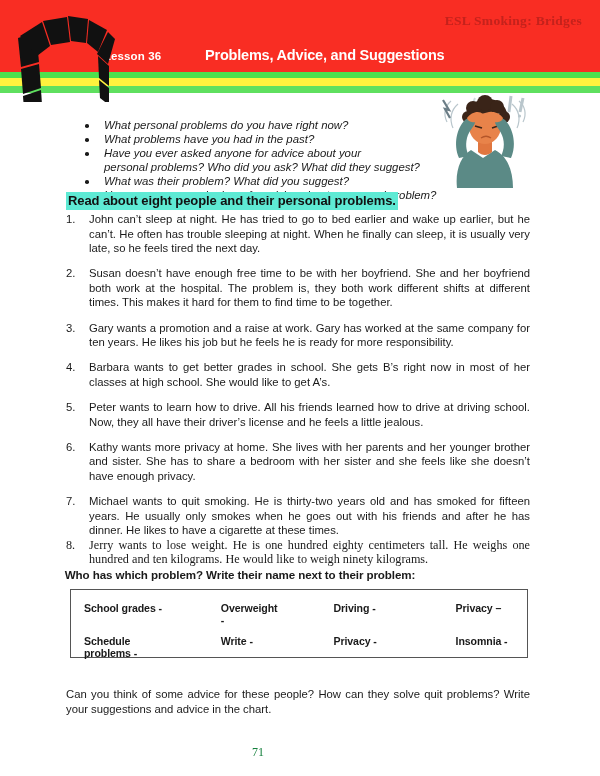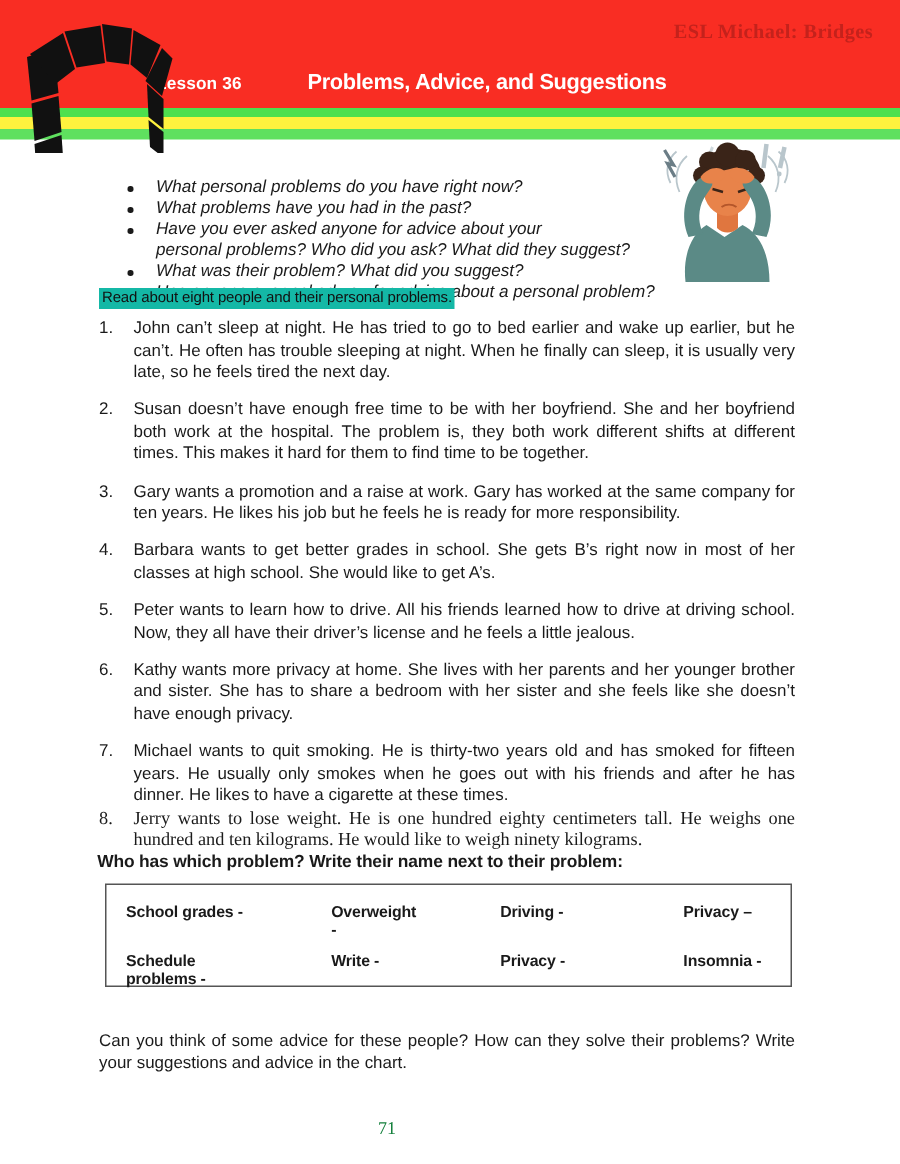--- a/index.html
+++ b/index.html
@@ -108,23 +108,23 @@
   .illustration {
     position: absolute;
     left: 437px; top: 92px;
     width: 112px; height: 98px;
   }
 
   
   .read-heading {
     position: absolute;
     left: 66px; top: 192px;
-    font-size: 10px;
-    font-weight: normal;
-    background: #14b8a6;
+    font-size: 13px;
+    font-weight: bold;
+    background: #5eead4;
     padding: 1px 2px 1.5px 2px;
     color: #111;
     letter-spacing: -0.1px;
   }
 
   
   .stories {
     position: absolute;
     left: 66px; top: 212px;
     width: 464px;
@@ -212,21 +212,21 @@
   }
 </style>
 </head>
 <body>
 
 <div class="header-band"></div>
 <div class="stripe-green-top"></div>
 <div class="stripe-yellow"></div>
 <div class="stripe-green-bottom"></div>
 
-<div class="brand-line">ESL Michael: Bridges</div>
+<div class="brand-line">ESL Smoking: Bridges</div>
 <div class="lesson-label">Lesson 36</div>
 <div class="lesson-title">Problems, Advice, and Suggestions</div>
 
 <div class="arch-logo">
   <svg width="106" height="90" viewBox="0 0 106 90" xmlns="http://www.w3.org/2000/svg">
 
     <polygon points="6,26 24,20 27,50 9,55" fill="#111111"></polygon>
     <polygon points="9,57 27,52 29,76 11,82" fill="#111111"></polygon>
     <polygon points="11,84 29,78 30,92 12,98" fill="#111111"></polygon>
 
@@ -360,15 +360,15 @@
     <div class="answer-cell c4">Privacy –</div>
   </div>
   <div class="answer-row row2">
     <div class="answer-cell c1">Schedule problems -</div>
     <div class="answer-cell c2">Write -</div>
     <div class="answer-cell c3">Privacy -</div>
     <div class="answer-cell c4">Insomnia -</div>
   </div>
 </div>
 
-<div class="closing">Can you think of some advice for these people?  How can they solve their problems?  Write your suggestions and advice in the chart.</div>
+<div class="closing">Can you think of some advice for these people?  How can they solve quit problems?  Write your suggestions and advice in the chart.</div>
 
 <div class="page-number">71</div>
 
 </body></html>

